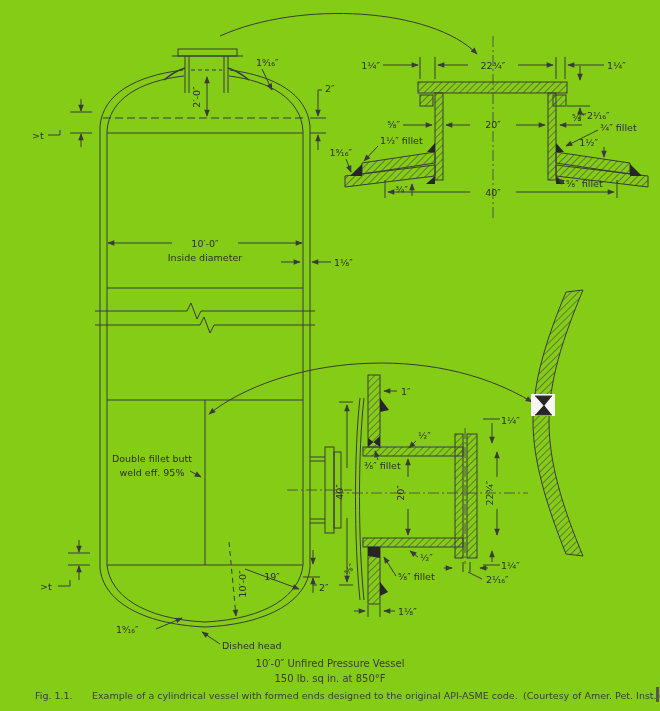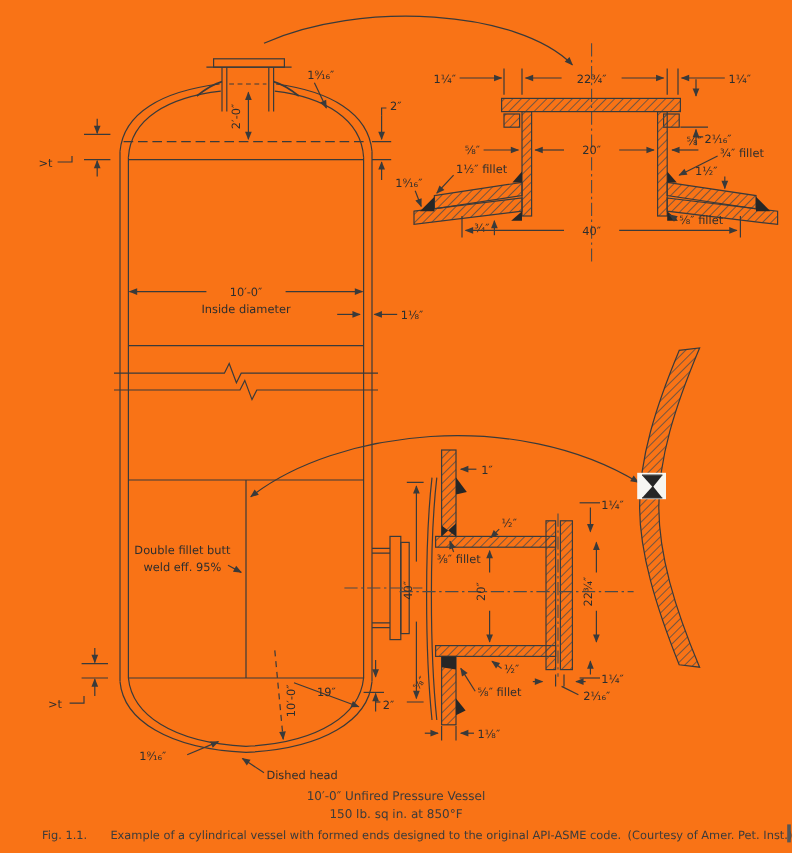--- a/index.html
+++ b/index.html
@@ -1,16 +1,16 @@
 <!DOCTYPE html>
 <html><head>
 <meta charset="utf-8">
 <style>
   html,body{margin:0;padding:0;background:#f7f6f2;overflow:hidden;}
-  .page{position:relative;width:660px;height:711px;background:#f97316;font-family:"DejaVu Sans",sans-serif;}
+  .page{position:relative;width:660px;height:711px;background:#84cc16;font-family:"DejaVu Sans",sans-serif;}
   svg{display:block}
   .ln{fill:none;stroke:#3a3a3a;stroke-width:1}
   .ln2{fill:none;stroke:#3a3a3a;stroke-width:1.4}
   .dash{fill:none;stroke:#3a3a3a;stroke-width:1;stroke-dasharray:8 4}
   .dashdot{fill:none;stroke:#4a4a4a;stroke-width:0.9;stroke-dasharray:11 3 2 3}
   .hatch{fill:url(#hp);stroke:#3a3a3a;stroke-width:1}
   .blk{fill:#262626;stroke:none}
   .wht{fill:#f7f6f2;stroke:none}
   text.lbl{font-size:9.5px;fill:#2e2e2e}
   text.sm{font-size:8.5px;fill:#2e2e2e}

